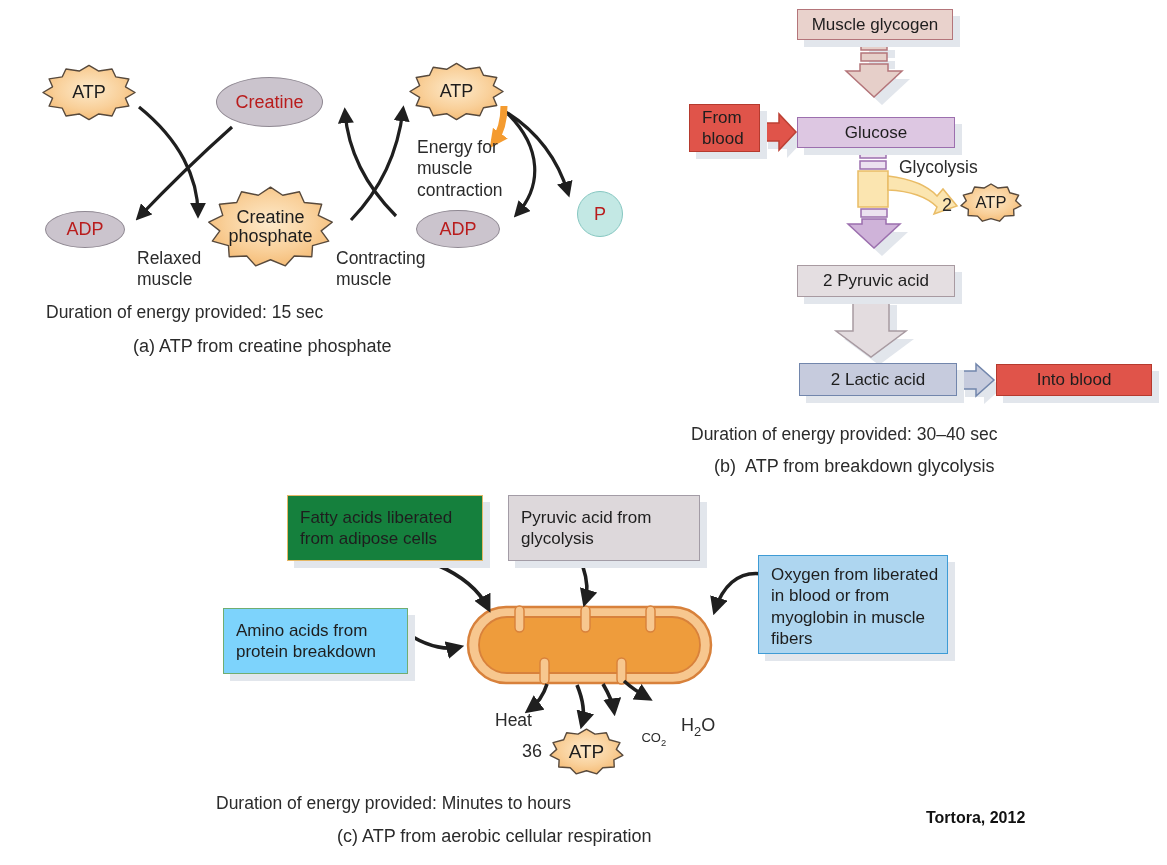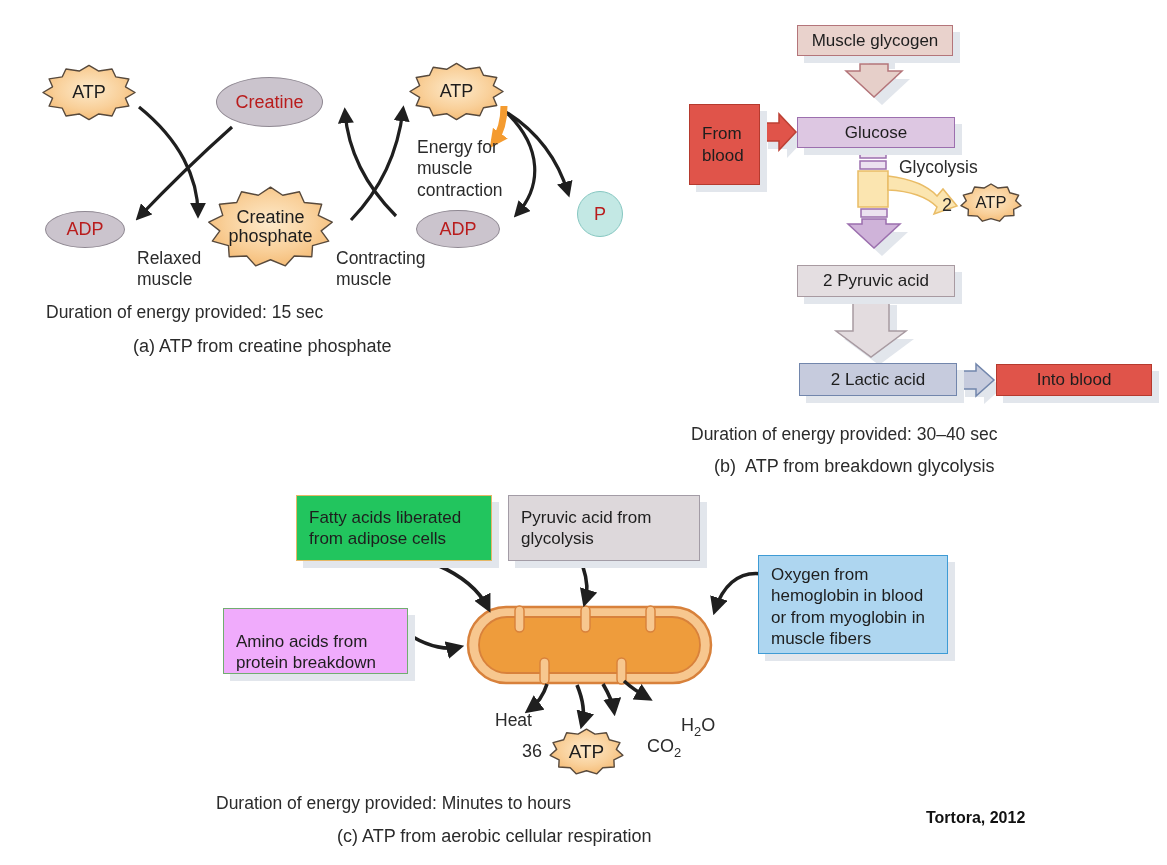--- a/index.html
+++ b/index.html
@@ -7,28 +7,28 @@
           font-family:"Liberation Sans", sans-serif;color:#222;}
   svg.overlay{position:absolute;left:0;top:0;width:1167px;height:865px;}
 
   .lbl{position:absolute;font-size:17.5px;line-height:1.22;color:#2b2b2b;white-space:pre-wrap;}
   .cap{font-size:18px;}
 
   .box{position:absolute;border:1.6px solid;display:flex;align-items:center;justify-content:center;
        font-size:17px;line-height:1.25;color:#1e1e1e;box-shadow:7px 7px 0 #e2e6ec;box-sizing:border-box;}
   .box.leftal{justify-content:flex-start;text-align:left;padding-left:12px;padding-right:6px;}
 
-  .rose   {background:#e9d2cc;border-color:#b4757a;margin-top:16px;}
+  .rose   {background:#e9d2cc;border-color:#b4757a;}
   .red    {background:#e0544a;border-color:#b53a2e;}
   .lav    {background:#ddc7e2;border-color:#9c6fae;}
   .gray   {background:#e4dee1;border-color:#a89aa1;}
   .bluegr {background:#c6cbdd;border-color:#7286ac;}
-  .cream  {background:#22c55e;border-color:#e5b867;margin-left:9px;}
+  .cream  {background:#15803d;border-color:#e5b867;}
   .grayc  {background:#ddd8db;border-color:#a39ca6;}
-  .green  {background:#f0abfc;border-color:#71ad70;align-items:flex-end;}
+  .green  {background:#7dd3fc;border-color:#71ad70;}
   .blue   {background:#aed6f0;border-color:#3e9bd5;}
 
   .ellipse{position:absolute;border-radius:50%;background:#cbc4cd;border:1.6px solid #8f8892;
            display:flex;align-items:center;justify-content:center;font-size:18px;color:#b91c1c;box-sizing:border-box;}
   .pcirc{background:#c3e8e4;border-color:#86c7c1;}
 
   .burst{position:absolute;}
   .burst svg{position:absolute;left:0;top:0;width:100%;height:100%;}
   .burst span{position:absolute;inset:0;display:flex;align-items:center;justify-content:center;
               text-align:center;font-size:18px;line-height:1.05;color:#1d1d1d;}
@@ -167,21 +167,21 @@
   <div class="lbl" style="left:137px;top:248px;width:80px;">Relaxed muscle</div>
   <div class="lbl" style="left:336px;top:248px;width:105px;">Contracting muscle</div>
   <div class="lbl" style="left:417px;top:137px;width:105px;">Energy for muscle contraction</div>
   <div class="lbl" style="left:46px;top:302px;">Duration of energy provided: 15 sec</div>
   <div class="lbl cap" style="left:133px;top:336px;">(a) ATP from creatine phosphate</div>
 
   <div class="box rose" style="left:797px;top:9px;width:156px;height:31px;">
     <span>Muscle glycogen</span>
   </div>
 
-  <div class="box red leftal" style="left:689px;top:104px;width:71px;height:81px;">
+  <div class="box red leftal" style="left:689px;top:104px;width:71px;height:48px;">
     <span>From blood</span>
   </div>
 
   <div class="box lav" style="left:797px;top:117px;width:158px;height:31px;">
     <span>Glucose</span>
   </div>
 
   <div class="lbl" style="left:899px;top:157px;">Glycolysis</div>
   <div class="lbl" style="left:942px;top:195px;font-size:18px;">2</div>
 
@@ -213,35 +213,35 @@
 
   <div class="box grayc leftal" style="left:508px;top:495px;width:192px;height:66px;">
     <span>Pyruvic acid from glycolysis</span>
   </div>
 
   <div class="box green leftal" style="left:223px;top:608px;width:185px;height:66px;">
     <span>Amino acids from protein breakdown</span>
   </div>
 
   <div class="box blue leftal" style="left:758px;top:555px;width:190px;height:99px;align-items:flex-start;padding-top:8px;">
-    <span>Oxygen from hemoglobin in blood or from myoglobin in muscle fibers</span>
+    <span>Oxygen from liberated in blood or from myoglobin in muscle fibers</span>
   </div>
 
 
   <div class="lbl" style="left:495px;top:710px;">Heat</div>
   <div class="lbl" style="left:522px;top:741px;font-size:18px;">36</div>
 
   <div class="burst med" style="left:549px;top:728px;width:75px;height:48px;">
     <svg class="burst" viewBox="0 0 100 60" preserveAspectRatio="none">
         <polygon points="50.0,1.5 61.3,7.6 76.5,6.0 80.4,14.7 94.6,18.2 89.8,26.7 98.5,34.1 86.5,39.7 87.0,48.7 71.7,49.7 63.8,57.3 50.0,53.4 36.2,57.3 28.3,49.7 13.0,48.7 13.5,39.7 1.5,34.1 10.2,26.7 5.4,18.2 19.6,14.7 23.5,6.0 38.7,7.6" fill="url(#burstG)" stroke="#57493c" stroke-width="1.4" stroke-linejoin="round" vector-effect="non-scaling-stroke"></polygon>
       </svg>
     <span>ATP</span>
   </div>
 
-  <div class="lbl" style="left:627px;top:714px;font-size:18px;">
+  <div class="lbl" style="left:627px;top:714px;font-size:13px;">
     <span>CO</span><sub>2</sub>
   </div>
   <div class="lbl" style="left:661px;top:693px;font-size:18px;">
     <span>H</span><sub>2</sub><span>O</span>
   </div>
 
   <div class="lbl" style="left:216px;top:793px;text-align:center;">Duration of energy provided: Minutes to hours</div>
   <div class="lbl cap" style="left:337px;top:826px;">(c) ATP from aerobic cellular respiration</div>
 
   <div class="credit" style="left:926px;top:809px;">Tortora, 2012</div>

